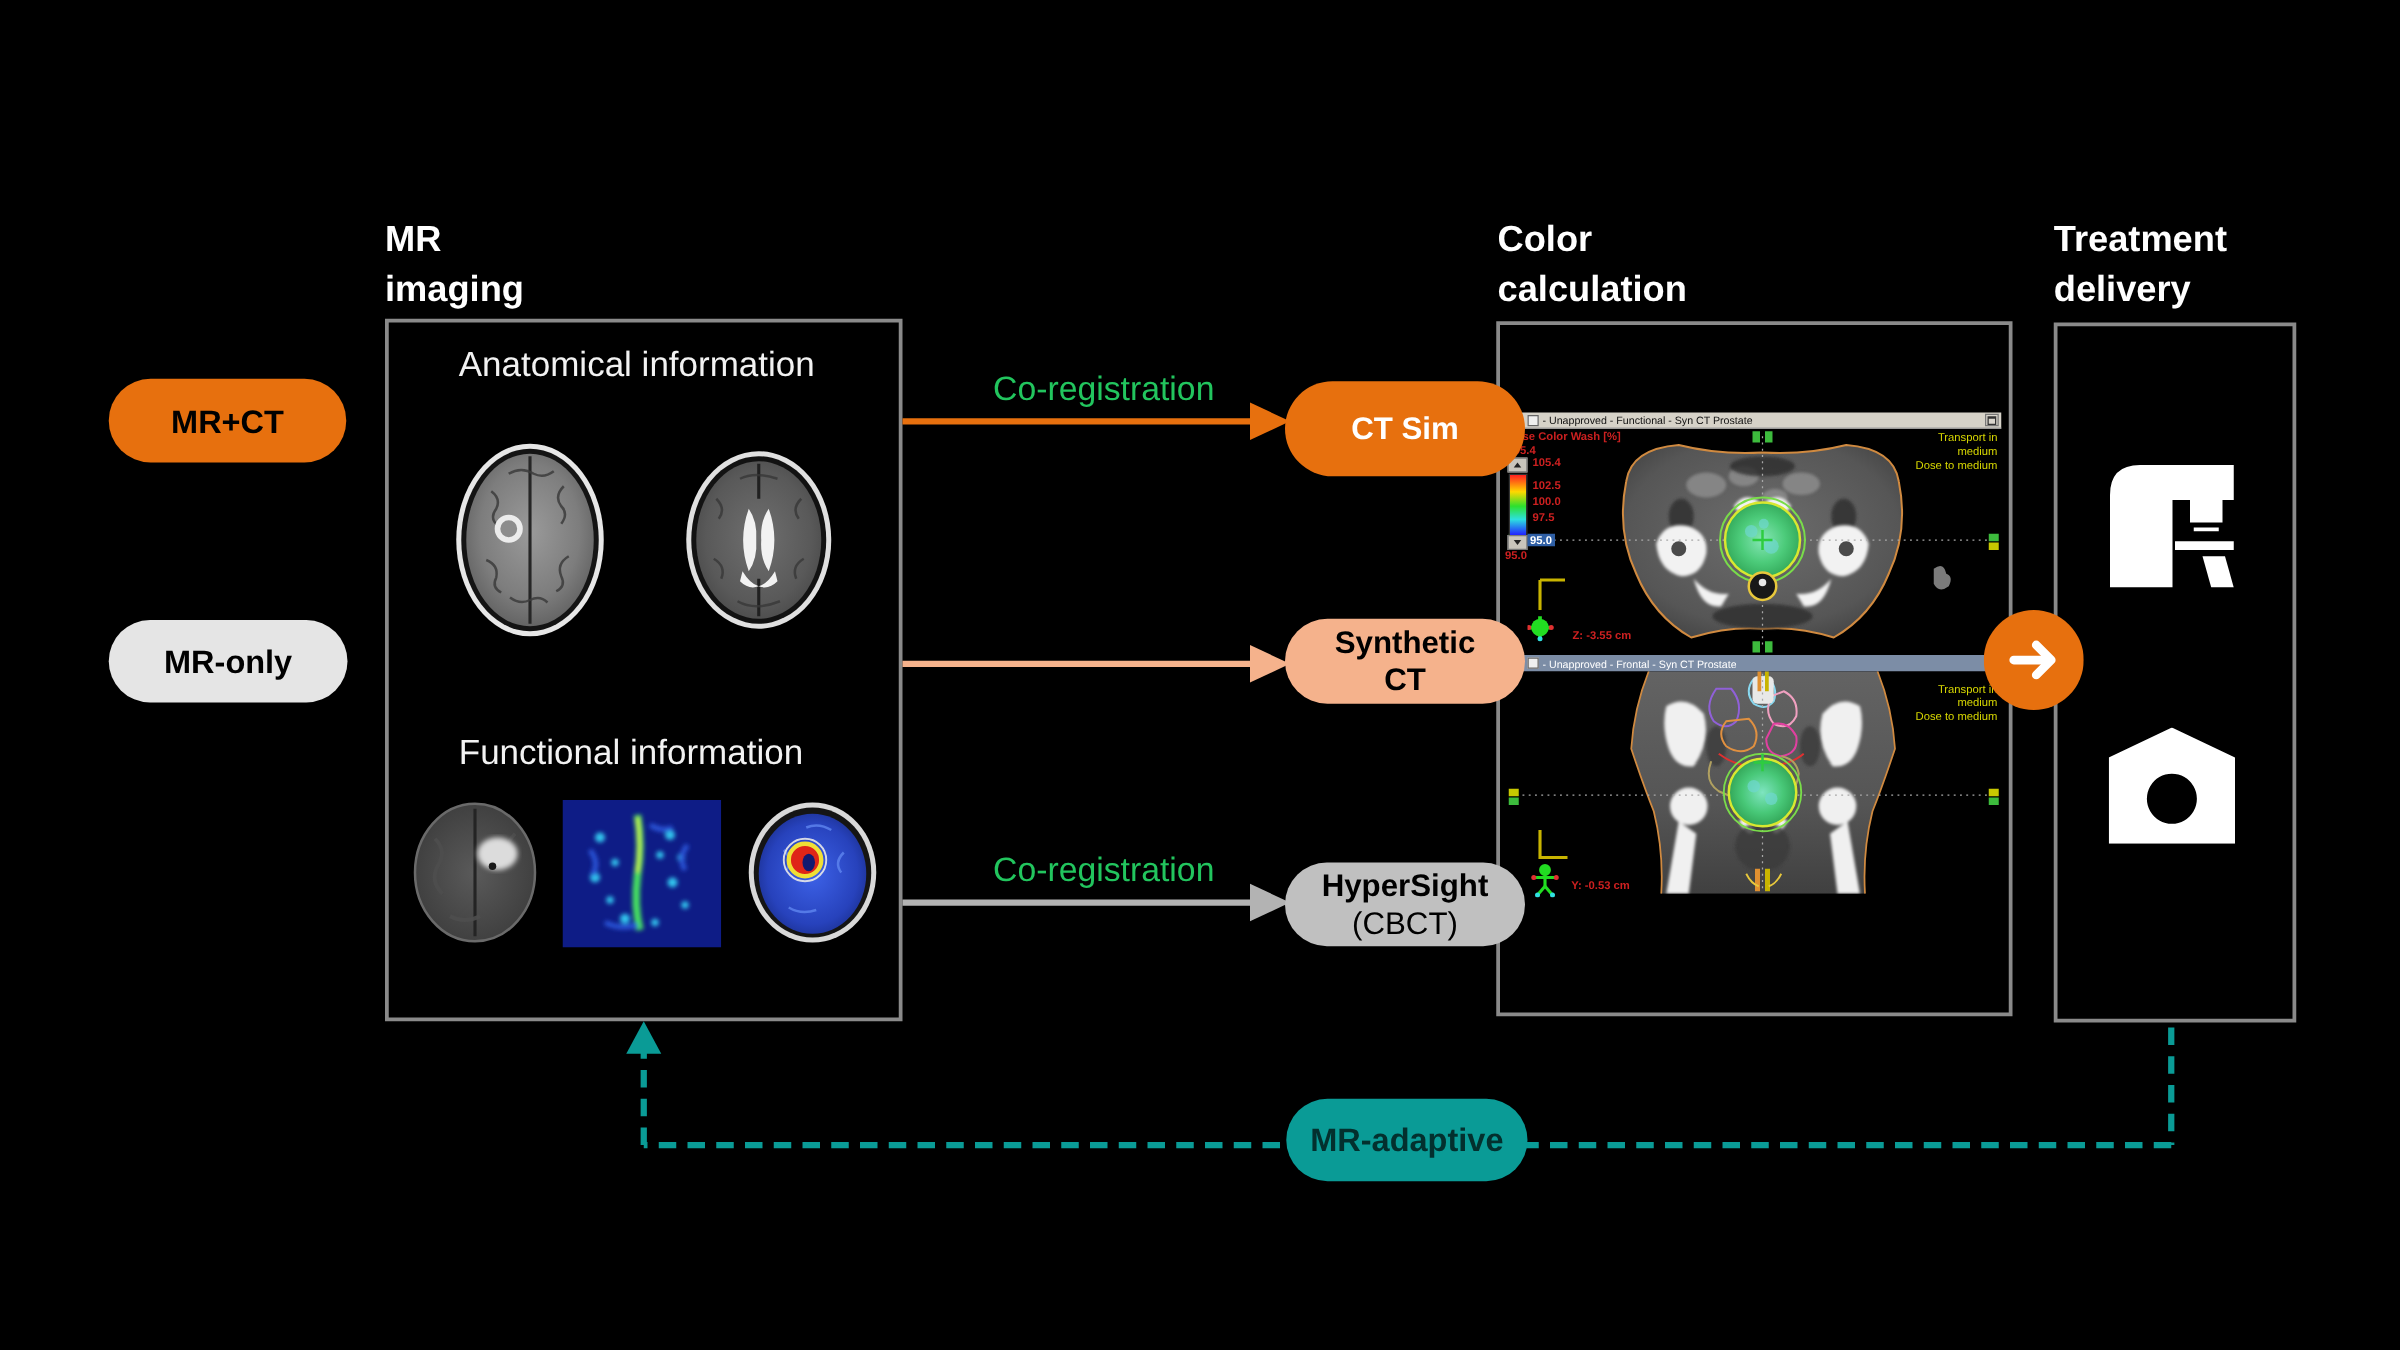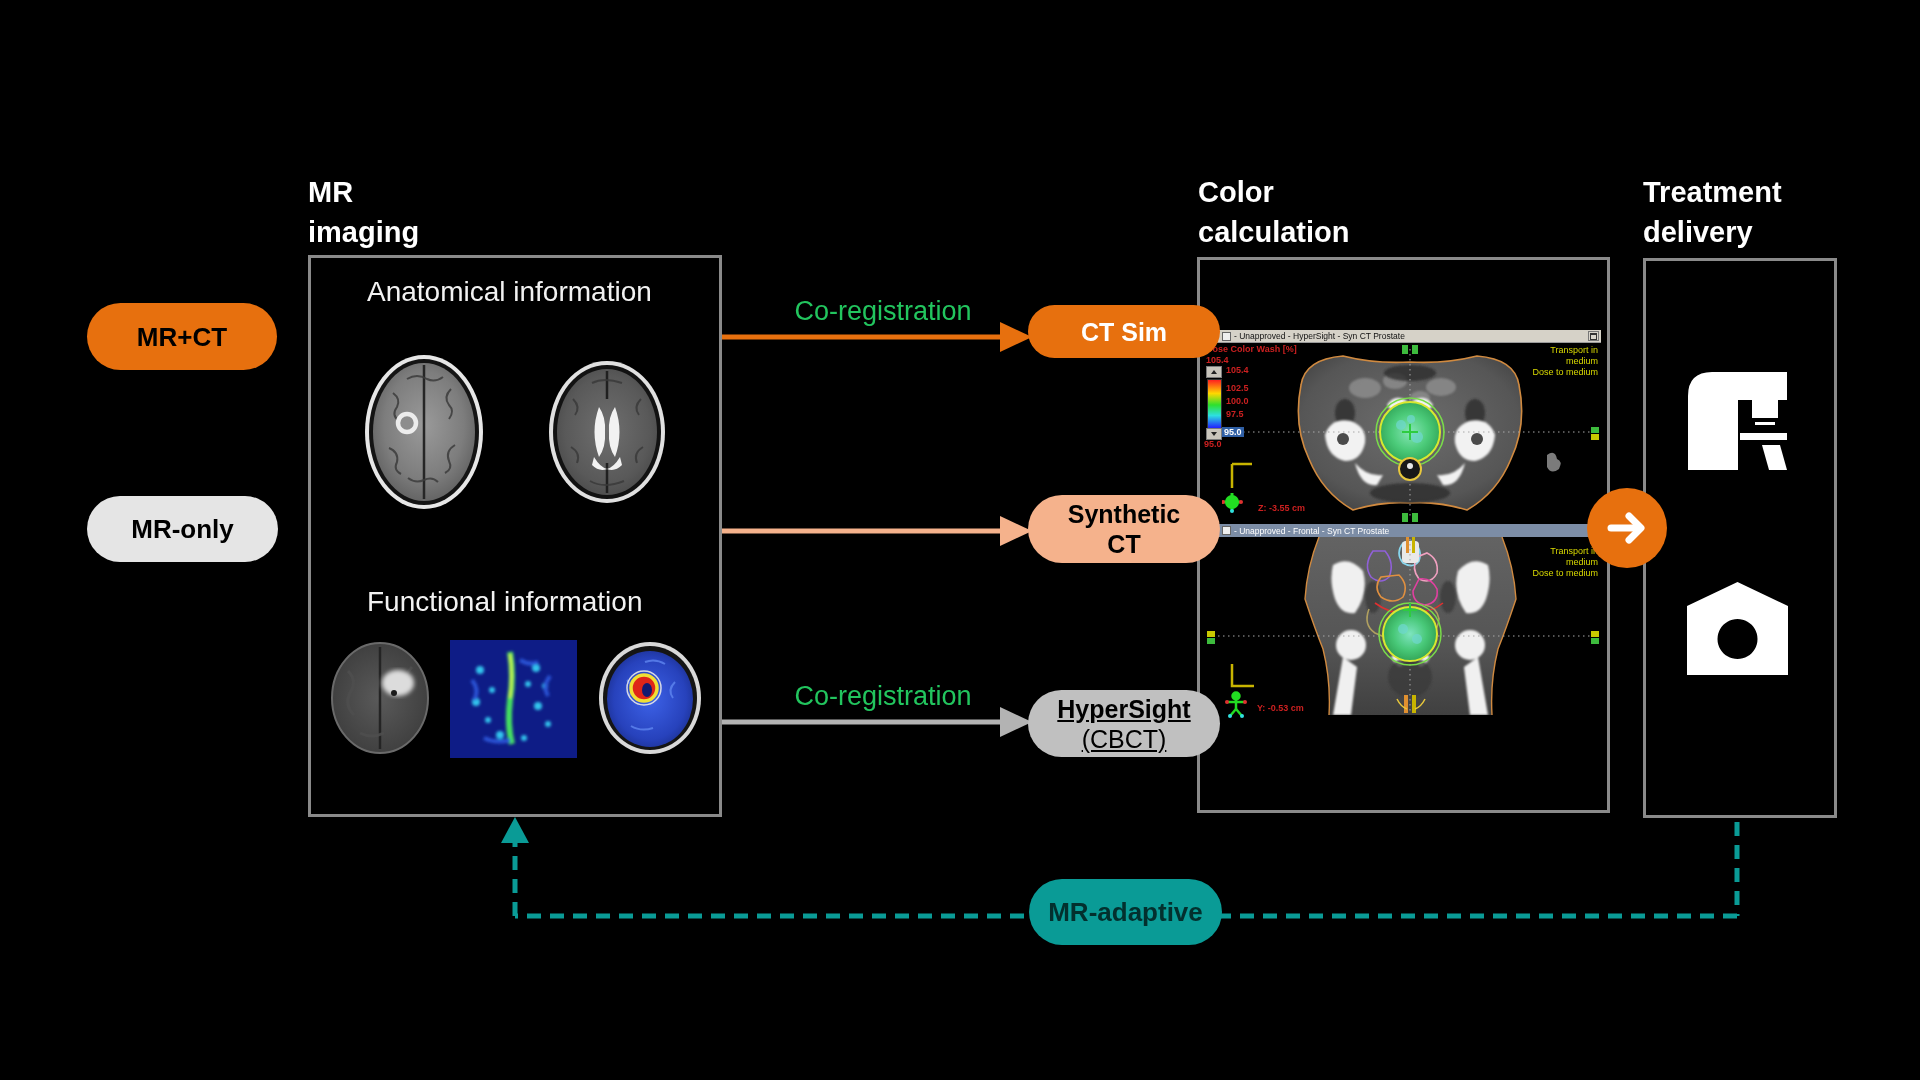--- a/index.html
+++ b/index.html
@@ -211,21 +211,21 @@
       <circle cx="47" cy="48" r="17" fill="none" stroke="#E8E8E8" stroke-width="1.5" opacity="0.9"></circle>
       <circle cx="47" cy="48" r="13" fill="#DF2518" stroke="#F0DF35" stroke-width="3.5"></circle>
       <ellipse cx="50" cy="50" rx="5" ry="7" fill="#121A70"></ellipse>
     </svg>
   </div>
 
   <div class="frame" style="left:1197px;top:257px;width:413px;height:556px;"></div>
 
   <div class="titlebar" style="left:1205px;top:330px;width:396px;background:#D6D2C8;color:#111;border-bottom:1px solid #9a9a9a;">
     <span class="win-ico"></span>
-    <span class="titletext">- Unapproved - HyperSight - Syn CT Prostate</span>
+    <span class="titletext">- Unapproved - Functional - Syn CT Prostate</span>
   </div>
   <div class="restorebtn" style="left:1588px;top:331px;">
     <span></span>
   </div>
 
   <div class="viewport" style="left:1205px;top:343px;width:396px;height:181px;">
     <svg width="396" height="181" viewBox="0 0 396 181">
       <defs>
         <radialGradient id="bodyg" cx="50%" cy="45%" r="70%">
           <stop offset="0%" stop-color="#6d6d6d"></stop>
@@ -463,28 +463,28 @@
       <path d="M42,28 L54,40 L42,52"></path>
     </g>
   </svg>
 
   <div class="pill" style="left:87px;top:303px;width:190px;height:67px;background:#E7700E;color:#000000;font-size:26px;">
     <span>MR+CT</span>
   </div>
   <div class="pill" style="left:87px;top:496px;width:191px;height:66px;background:#e5e5e5;color:#000;font-size:26px;">
     <span>MR-only</span>
   </div>
-  <div class="pill" style="left:1028px;top:305px;width:192px;height:53px;background:#E7700E;color:#fff;font-size:25px;text-align:right;">
+  <div class="pill" style="left:1028px;top:305px;width:192px;height:76px;background:#E7700E;color:#fff;font-size:25px;text-align:right;">
     <span>CT Sim</span>
   </div>
   <div class="pill" style="left:1028px;top:495px;width:192px;height:68px;background:#F5B28C;color:#000;font-size:25px;">
     <span>Synthetic</span>
     <span>CT</span>
   </div>
-  <div class="pill" style="left:1028px;top:690px;width:192px;height:67px;background:#C0C0C0;color:#000;font-size:25px;text-decoration:underline;">
+  <div class="pill" style="left:1028px;top:690px;width:192px;height:67px;background:#C0C0C0;color:#000;font-size:25px;">
     <span>HyperSight</span>
     <span class="pill-line2">(CBCT)</span>
   </div>
   <div class="pill" style="left:1029px;top:879px;width:193px;height:66px;background:#0A9B96;color:#03302E;font-size:26px;">
     <span>MR-adaptive</span>
   </div>
 
 </div>
 
 </body></html>

